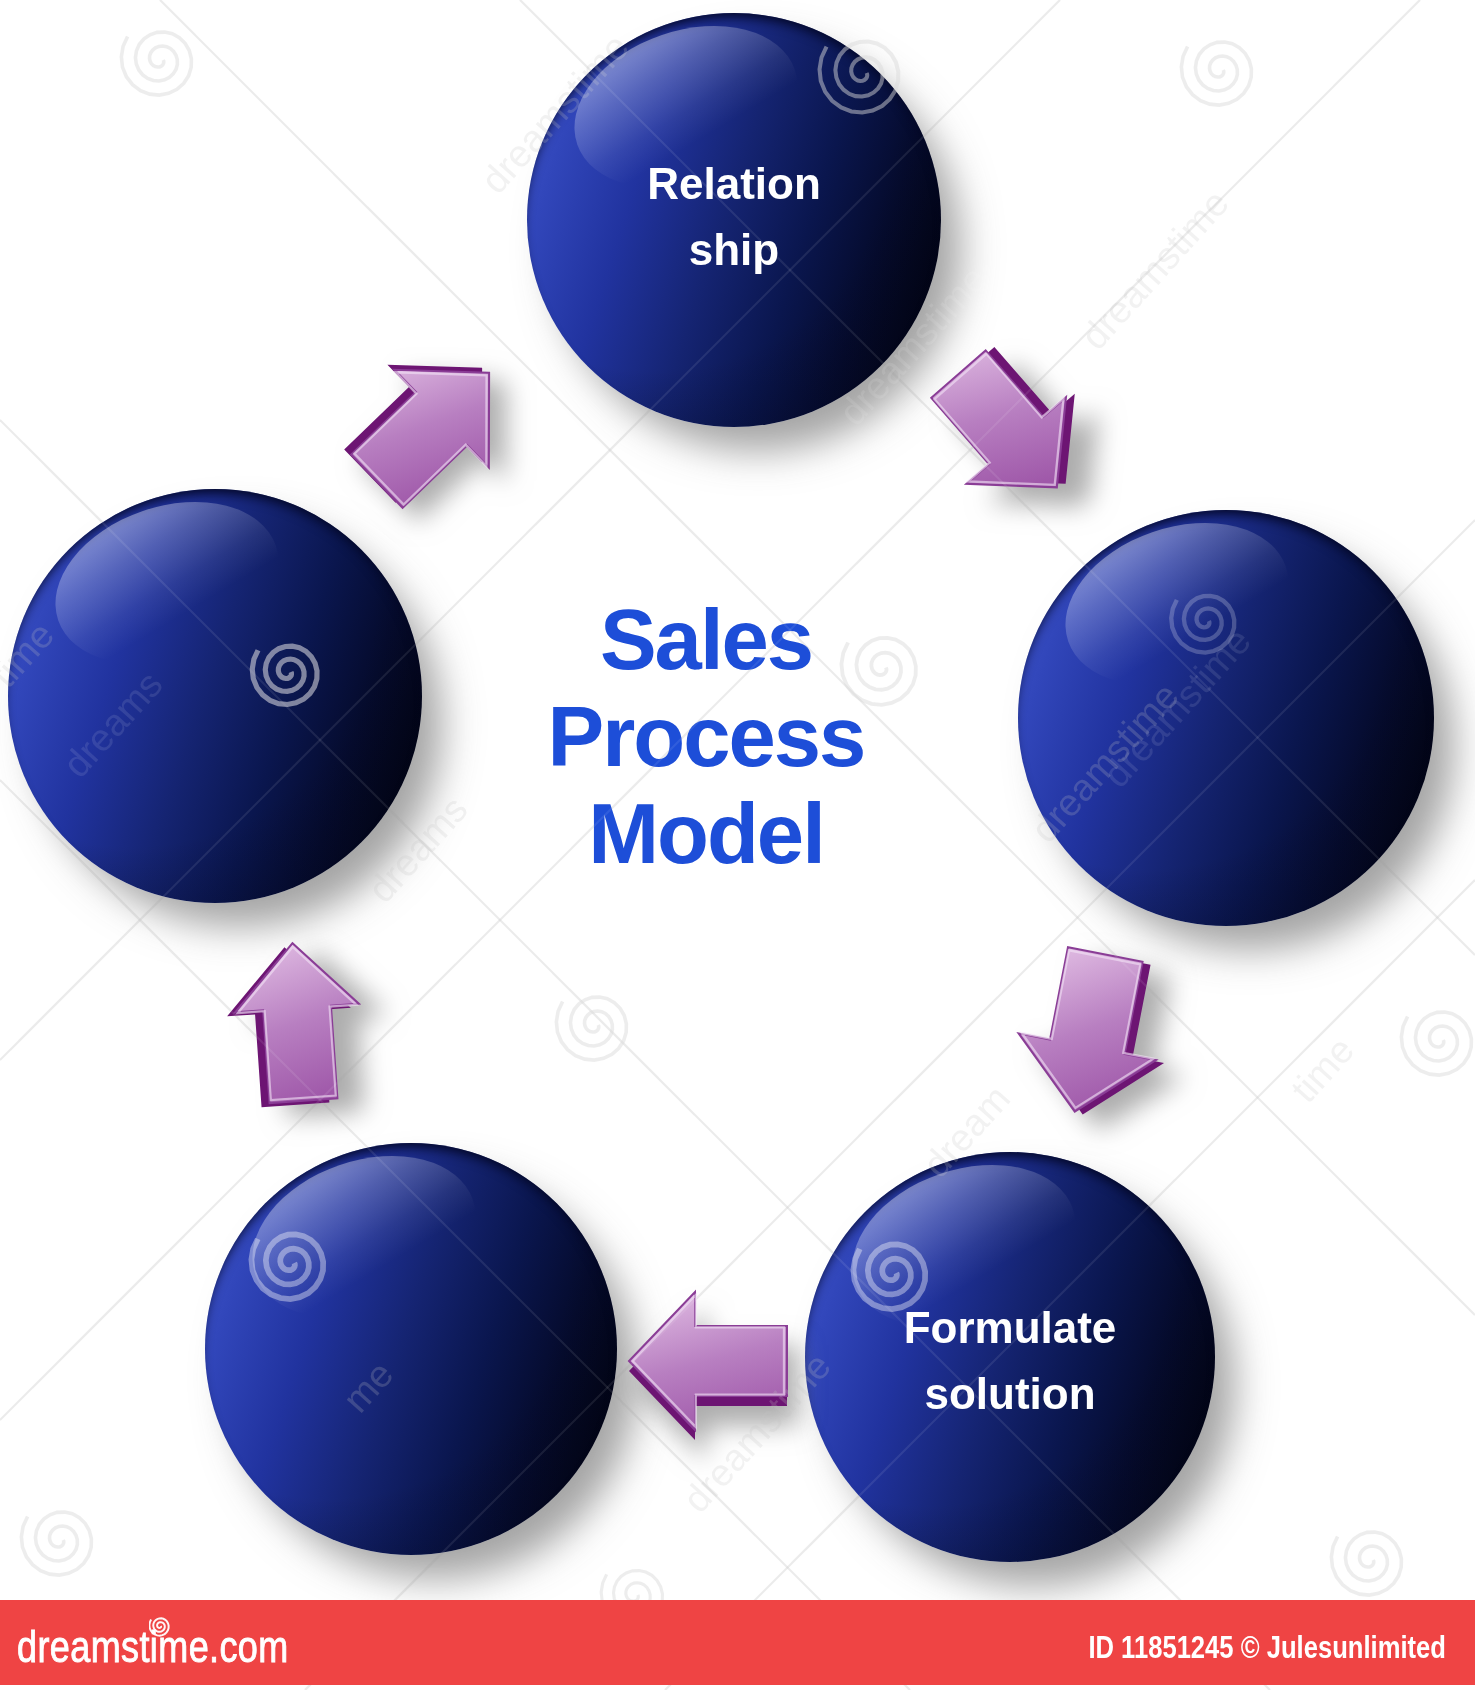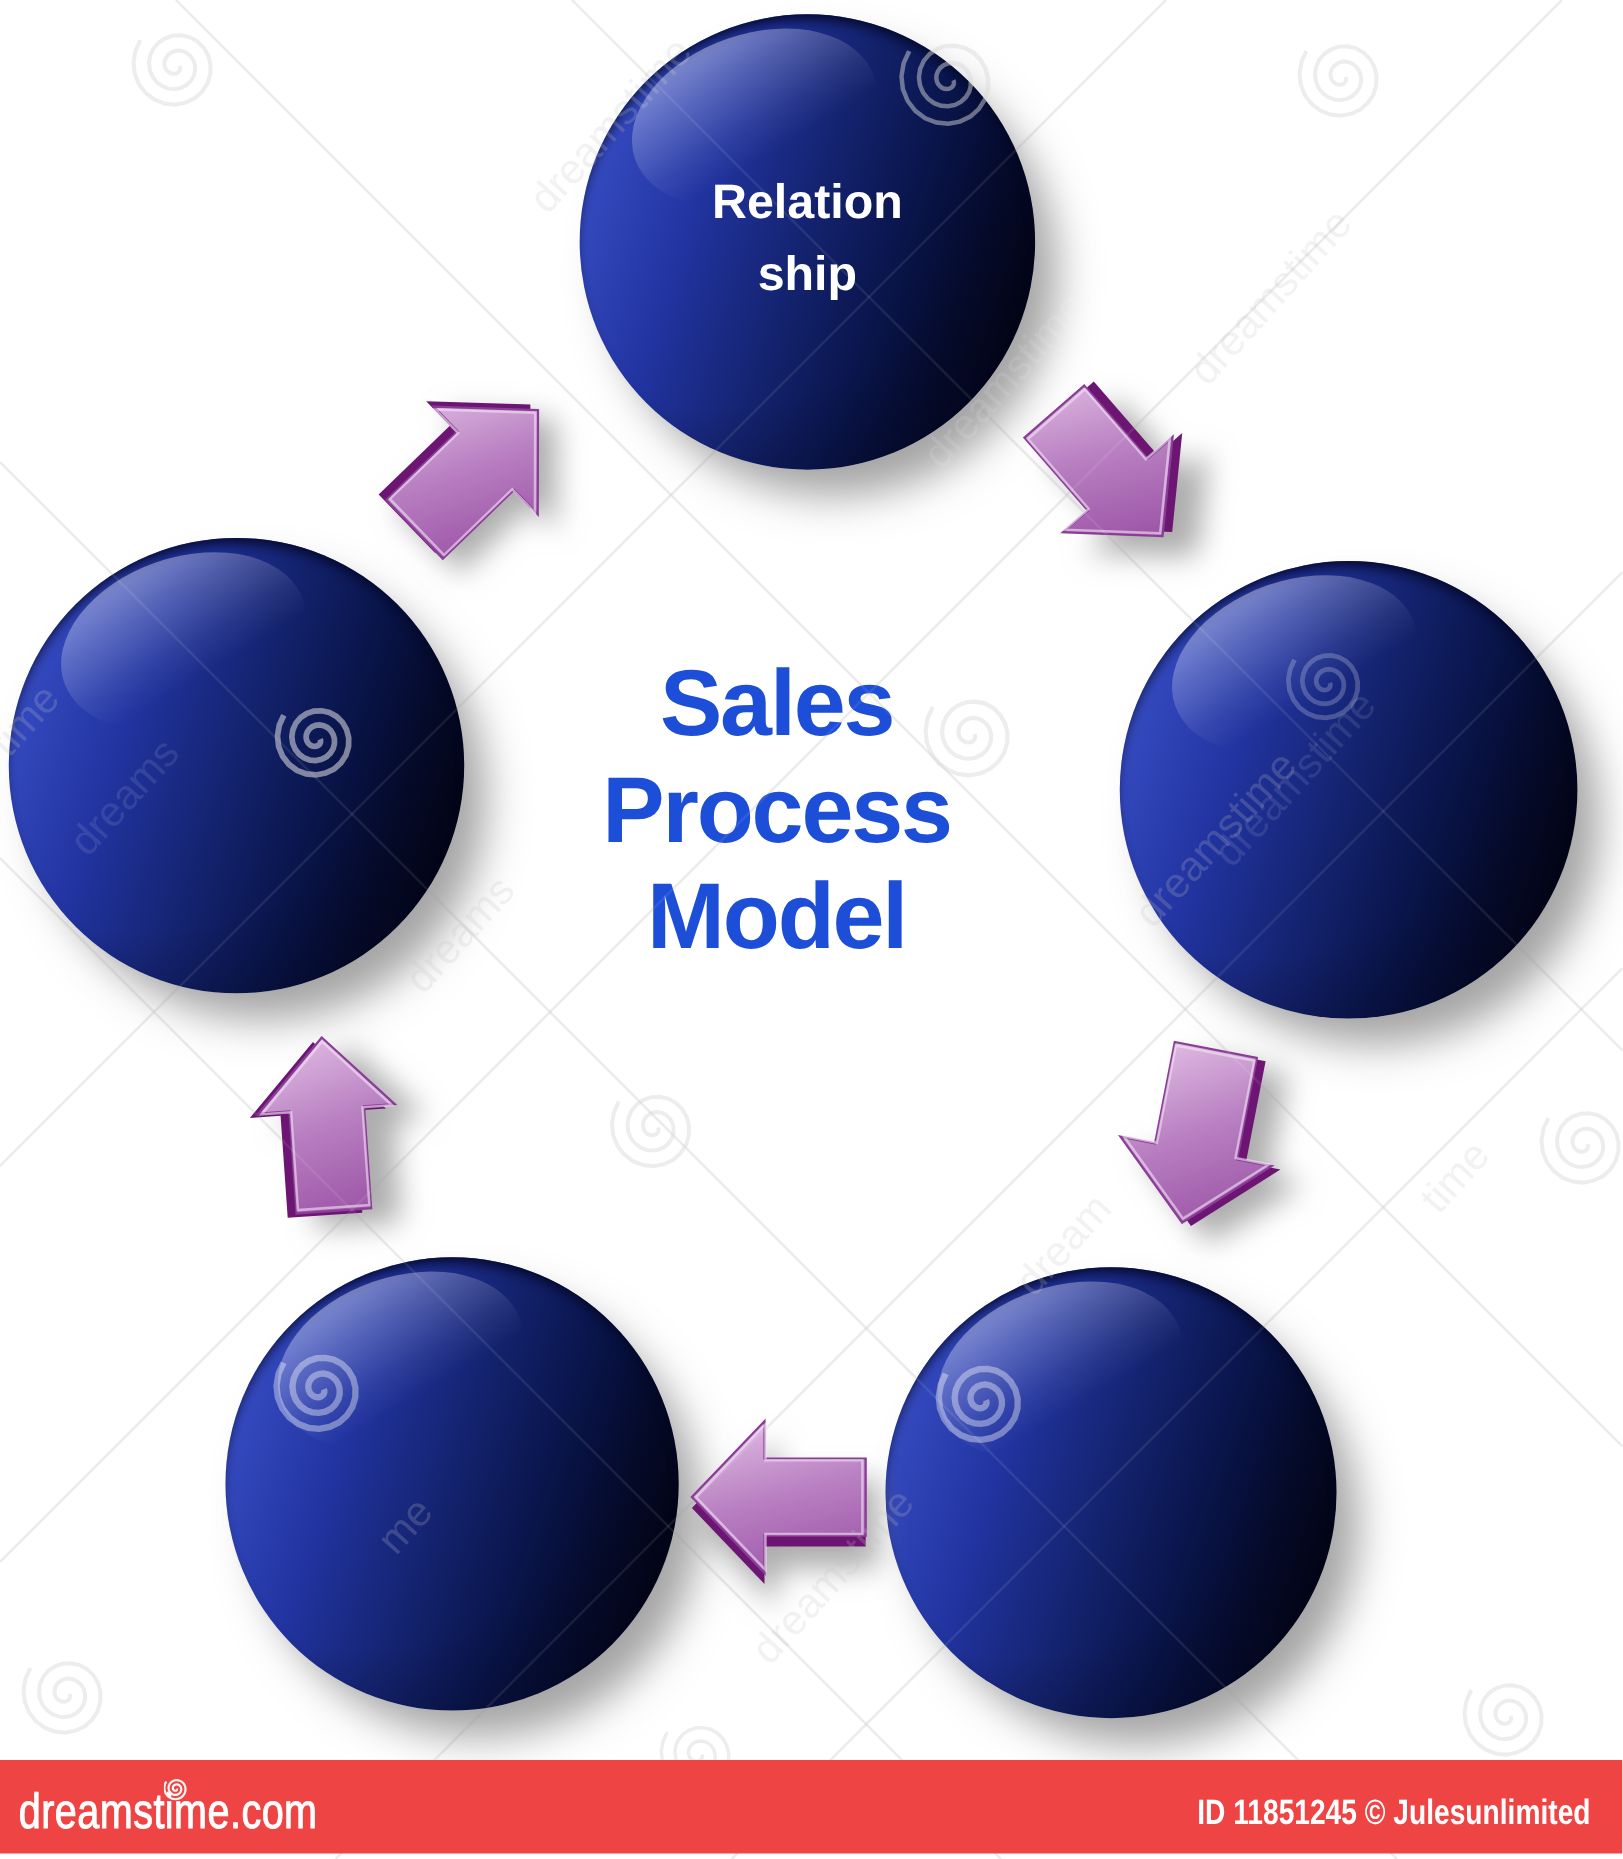--- a/index.html
+++ b/index.html
@@ -51,20 +51,21 @@
 <div class="circle c-grad" style="left:8px;top:489px;width:414px;height:414px;">
   <div class="gloss" style="left:44px;top:18px;width:230px;height:152px;transform:rotate(-19deg);"></div>
 </div>
 
 <div class="circle c-grad" style="left:205px;top:1143px;width:412px;height:412px;">
   <div class="gloss" style="left:44px;top:18px;width:230px;height:152px;transform:rotate(-19deg);"></div>
 </div>
 
 <div class="circle c-grad" style="left:805px;top:1152px;width:410px;height:410px;">
   <div class="gloss" style="left:44px;top:18px;width:230px;height:152px;transform:rotate(-19deg);"></div>
+  <div class="ctxt" style="position:relative;top:4px;">Formulate<br>solution</div>
 </div>
 
 <div id="center-label">Sales<br>Process<br>Model</div>
 
 <svg class="ar arrow" style="left:911px;top:348px;filter:drop-shadow(24px 18px 13px rgba(105,105,105,0.55));" width="200" height="180" viewBox="0 0 200 180">
  <defs>
   <linearGradient id="ag_tr" x1="0" y1="0.05" x2="0.95" y2="0.48">
    <stop offset="0" stop-color="#ddb7e0"></stop>
         <stop offset="0.5" stop-color="#b87fc1"></stop>
         <stop offset="1" stop-color="#9f58a9"></stop>

